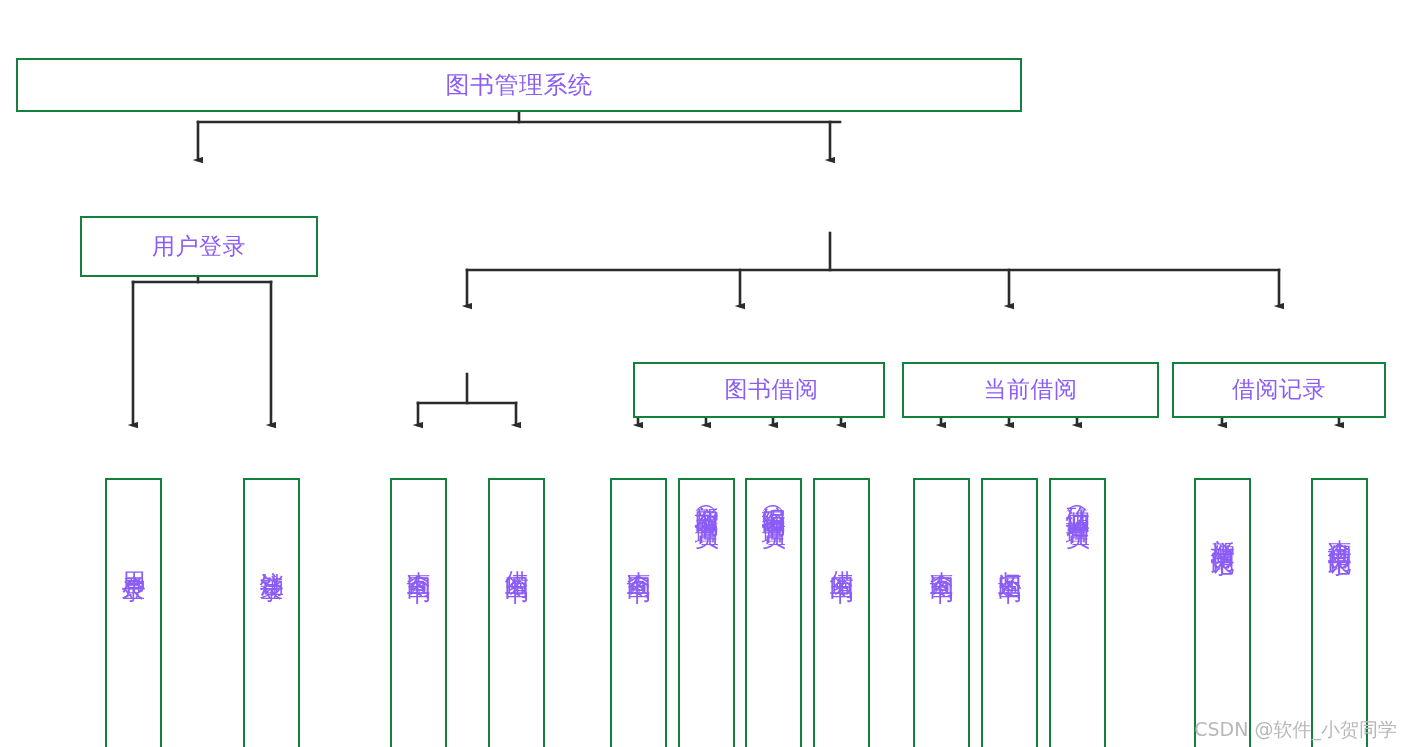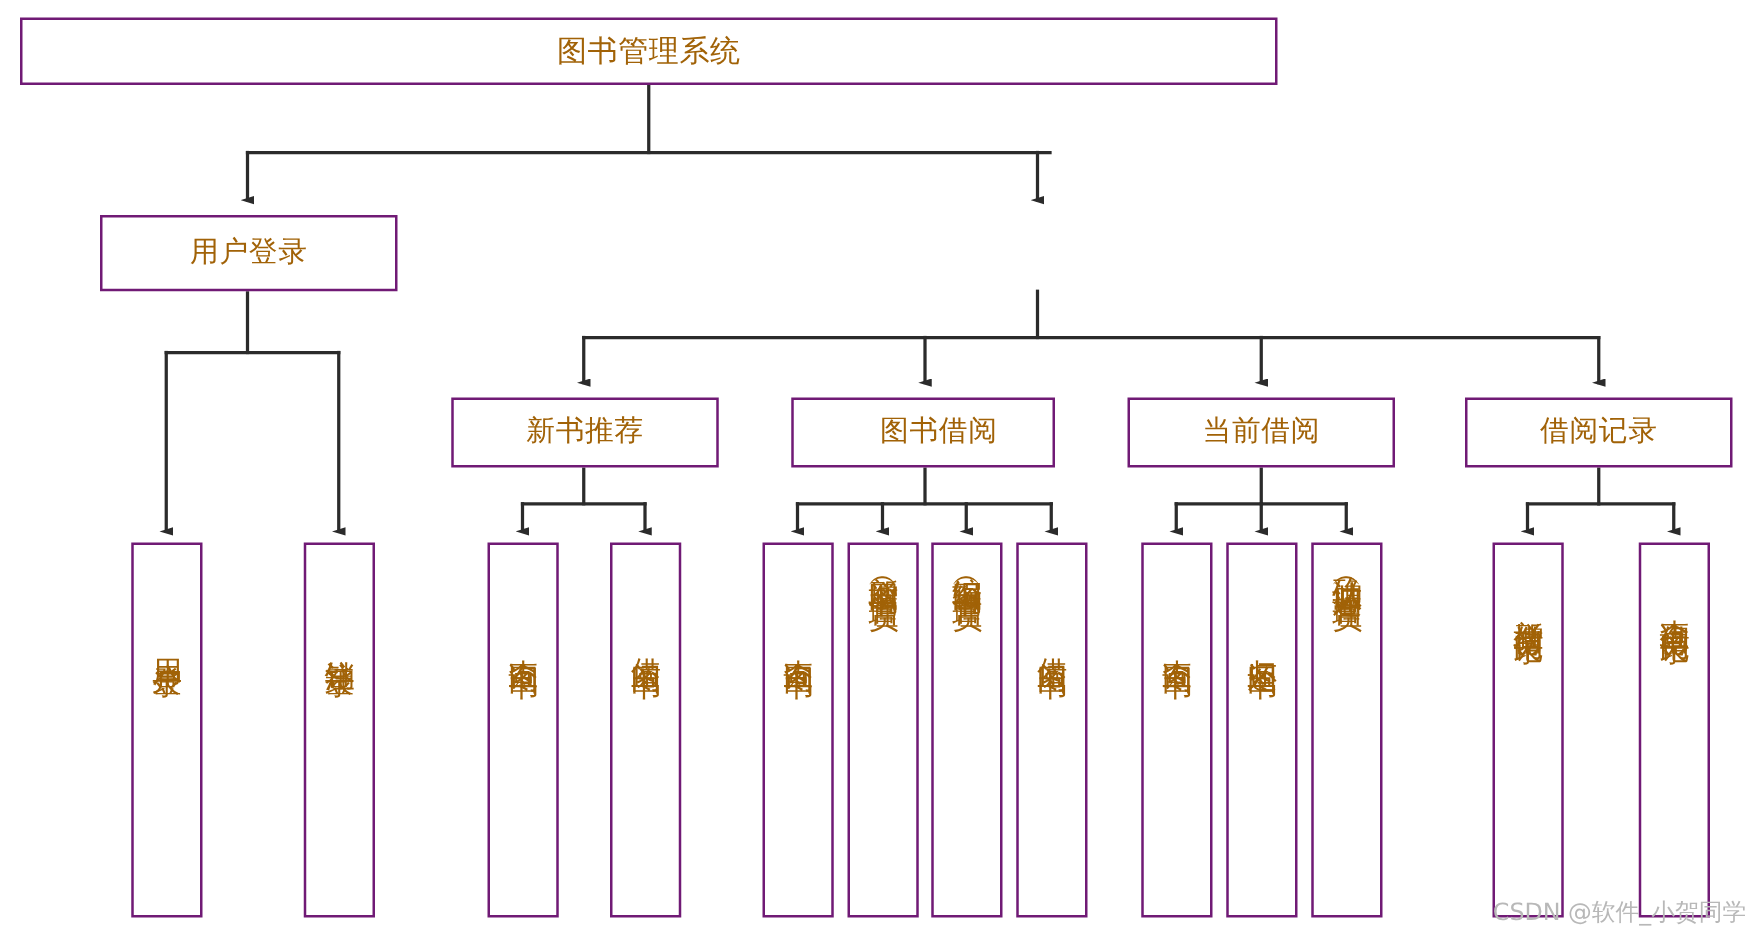--- a/index.html
+++ b/index.html
@@ -22,26 +22,27 @@
     position: absolute;
     left: 0;
     top: 0;
     width: 1405px;
     height: 747px;
     pointer-events: none;
   }
   .node {
     position: absolute;
     box-sizing: border-box;
-    border: 2px solid #701a75;
+    border: 2px solid #15803d;
     background: #ffffff;
     display: flex;
     align-items: center;
     justify-content: center;
-    color: #a16207;
+    color: #8b5cf6;
+    margin-top: 44px;
   }
   .node .cap {
     display: block;
     text-align: center;
     line-height: 1.12;
     letter-spacing: 0.5px;
   }
   
   .node.horiz .cap {
     font-size: 23px;
@@ -135,29 +136,26 @@
 
   <div class="node horiz root" style="left:16px; top:14px; width:1006px; height:54px;">
     <span class="cap">图书管理系统</span>
   </div>
 
   <div class="node horiz" style="left:80px; top:172px; width:238px; height:61px;">
     <span class="cap">用户登录</span>
   </div>
 
 
-  <div class="node horiz" style="left:361px; top:318px; width:214px; height:56px;">
-    <span class="cap">新书推荐</span>
-  </div>
-
-  <div class="node horiz" style="left:633px; top:318px; width:211px; height:56px;padding-left:25px;">
+
+  <div class="node horiz" style="left:633px; top:318px; width:252px; height:56px;padding-left:25px;">
     <span class="cap">图书借阅</span>
   </div>
 
-  <div class="node horiz" style="left:902px; top:318px; width:214px; height:56px;align-items:center;">
+  <div class="node horiz" style="left:902px; top:318px; width:257px; height:56px;align-items:center;">
     <span class="cap">当前借阅</span>
   </div>
 
   <div class="node horiz" style="left:1172px; top:318px; width:214px; height:56px;">
     <span class="cap">借阅记录</span>
   </div>
 
   <div class="node vert" style="left:105px; top:434px; width:57px; height:300px; padding-top:72px;">
     <span class="cap">用户登录</span>
   </div>

